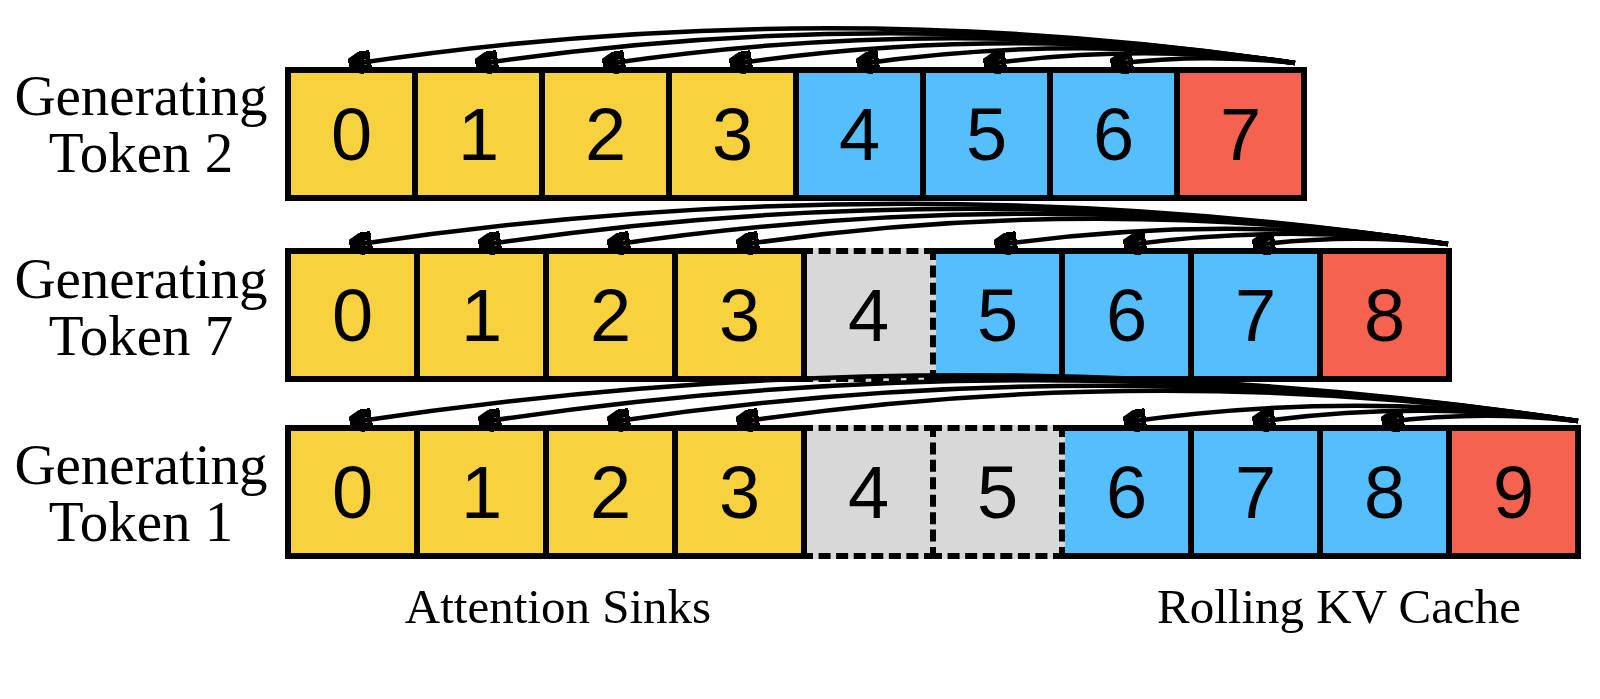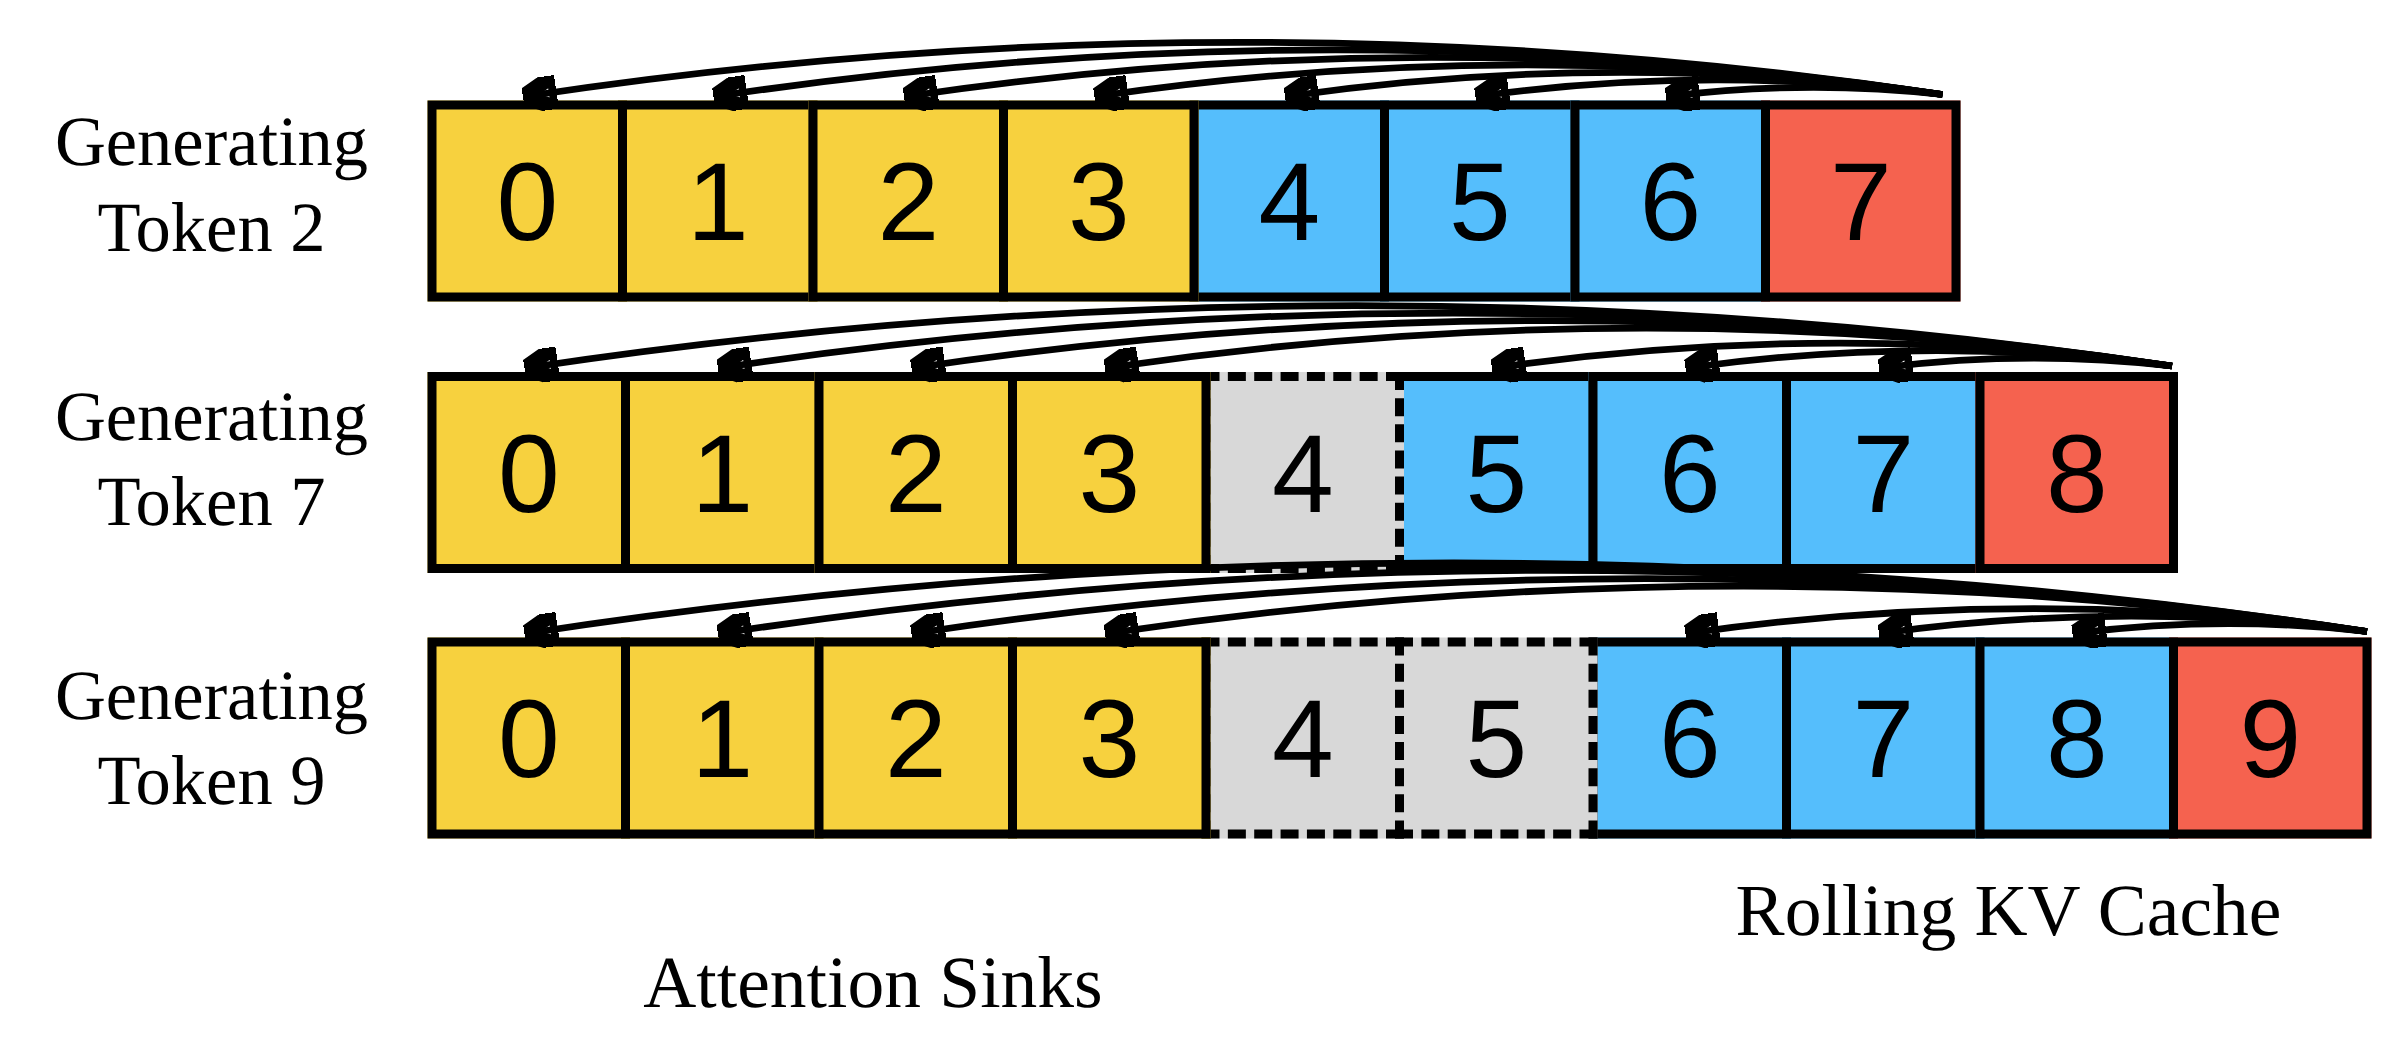--- a/index.html
+++ b/index.html
@@ -18,21 +18,21 @@
     z-index: 10;
     pointer-events: none;
   }
   .arrows path { stroke: #000000; stroke-width: 4.5; fill: none; }
   .gen-label {
     position: absolute;
     left: 0;
     width: 282px;
     text-align: center;
     font-family: "Liberation Serif", serif;
-    font-size: 47px;
+    font-size: 57px;
     line-height: 57px;
     color: #000000;
   }
   .token-row {
     position: absolute;
     display: flex;
   }
   .cell {
     box-sizing: border-box;
     height: 134px;
@@ -130,31 +130,31 @@
     <div class="cell sink">3</div>
     <div class="cell evicted">4</div>
     <div class="cell cache">5</div>
     <div class="cell cache">6</div>
     <div class="cell cache">7</div>
     <div class="cell current">8</div>
   </div>
 
   <div class="gen-label" style="top:436px;">
     <div>Generating</div>
-    <div>Token 9</div>
+    <div>Token 1</div>
   </div>
   <div class="token-row row-3" style="left:285px; top:425px;">
     <div class="cell sink">0</div>
     <div class="cell sink">1</div>
     <div class="cell sink">2</div>
     <div class="cell sink">3</div>
     <div class="cell evicted">4</div>
     <div class="cell evicted">5</div>
     <div class="cell cache">6</div>
     <div class="cell cache">7</div>
     <div class="cell cache">8</div>
     <div class="cell current">9</div>
   </div>
 
-  <div class="legend-item" style="left:582px;margin-top:48px;">Attention Sinks</div>
+  <div class="legend-item" style="left:558px;">Attention Sinks</div>
   <div class="legend-item" style="left:1339px;">Rolling KV Cache</div>
 
 </div>
 
 </body></html>

